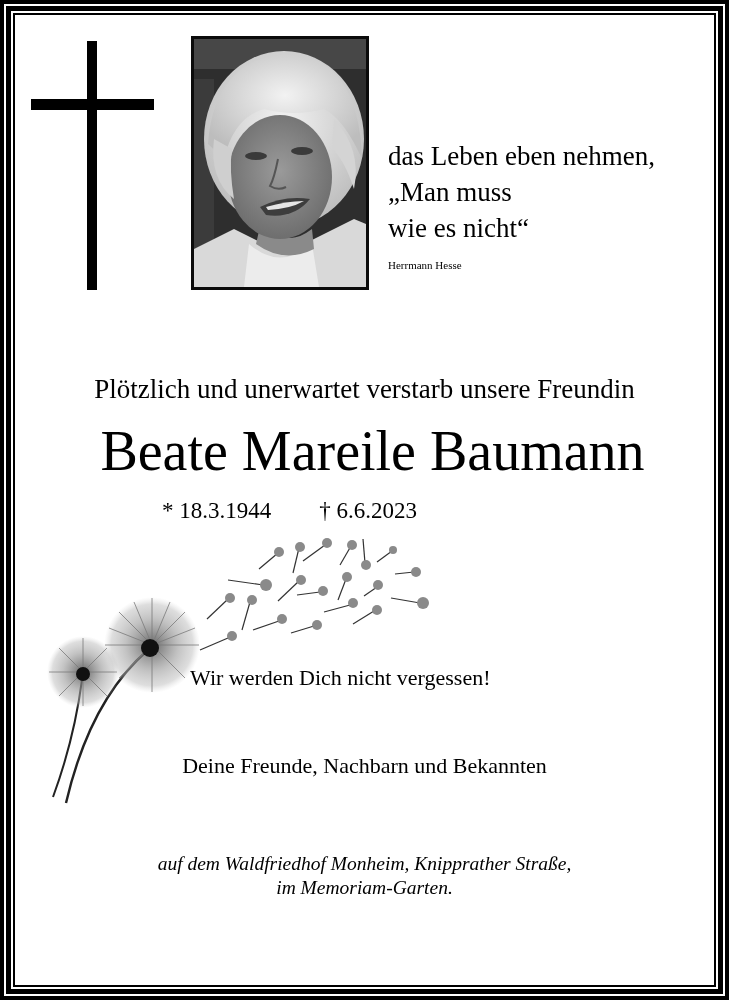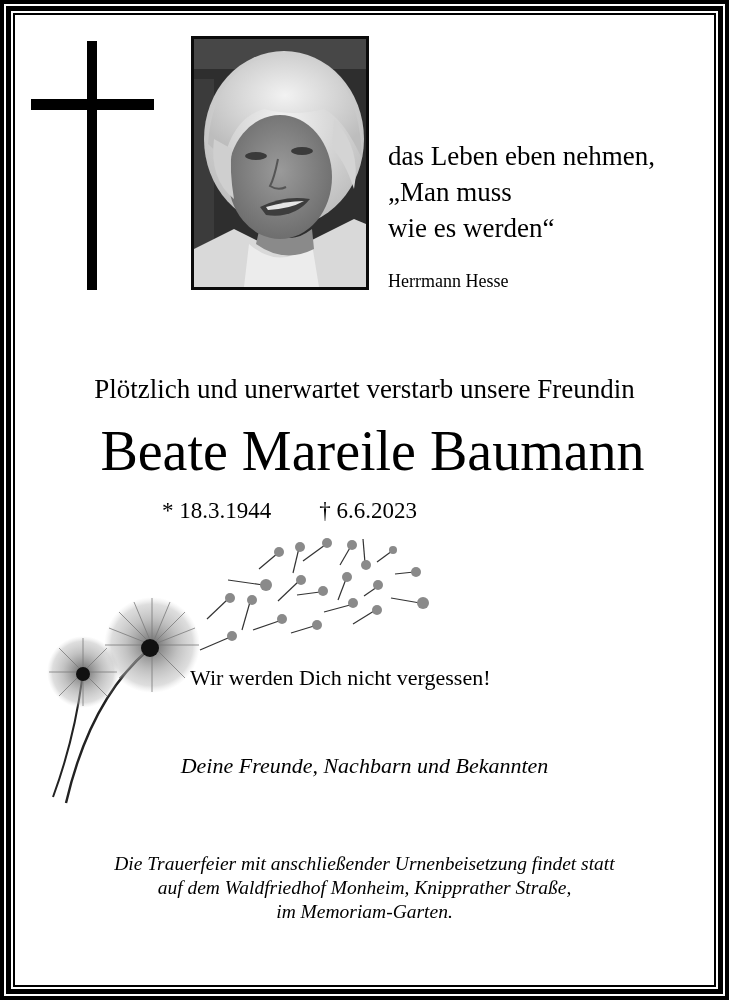--- a/index.html
+++ b/index.html
@@ -17,33 +17,33 @@
                  border: 2px solid #000; background: #fff; }
 
   .cross-v { position: absolute; left: 87px; top: 41px; width: 10px; height: 249px; background: #000; }
   .cross-h { position: absolute; left: 31px; top: 99px; width: 123px; height: 11px; background: #000; }
 
   .photo { position: absolute; left: 191px; top: 36px; width: 178px; height: 254px; box-sizing: border-box;
            border: 3px solid #0b0b0b; background: #3a3a3a; overflow: hidden; }
   .photo svg { display: block; }
 
   .quote { position: absolute; left: 388px; top: 138px; font-size: 27px; line-height: 36px; white-space: pre; }
-  .quote-author { position: absolute; left: 388px; top: 272px; font-size: 18px; line-height: 18px; }
+  .quote-author { position: absolute; left: 388px; top: 256px; font-size: 11px; line-height: 18px; }
 
   .intro { position: absolute; left: 0; width: 729px; top: 374px; text-align: center; font-size: 27px; line-height: 30px; }
   .name { position: absolute; left: 8px; width: 729px; top: 418px; text-align: center; font-size: 56px; line-height: 66px; }
   .dates { position: absolute; left: 0; width: 579px; top: 496px; text-align: center; font-size: 23px; line-height: 30px; }
   .dates span { display: inline-block; }
   .dates .birth { margin-right: 48px; }
 
   .dandelion { position: absolute; left: 40px; top: 530px; }
 
   .farewell { position: absolute; left: 190px; top: 664px; font-size: 22px; line-height: 28px; }
   .signoff { position: absolute; left: 0; width: 729px; top: 752px; padding-left: 0; text-align: center;
-             font-size: 22px; line-height: 28px; font-style: italic; }
+             font-size: 22px; line-height: 28px; }
   .signoff span { position: relative; left: 0; }
 
   .funeral { position: absolute; left: 0; width: 729px; top: 852px; text-align: center; font-size: 19.5px;
              line-height: 24px; font-style: italic; }
   .funeral div { white-space: nowrap; }
 </style>
 </head>
 <body>
 
 <div class="frame-outer"></div>
@@ -89,21 +89,21 @@
     <ellipse cx="62" cy="117" rx="11" ry="4" fill="#3a3a3a"></ellipse>
     <ellipse cx="108" cy="112" rx="11" ry="4" fill="#3a3a3a"></ellipse>
 
     <path d="M84 120 Q80 140 76 147 Q84 152 92 148" stroke="#555" stroke-width="2" fill="none"></path>
 
     <path d="M66 168 Q90 156 116 160 Q100 180 72 176 Z" fill="#3d3d3d"></path>
     <path d="M72 168 Q92 162 110 162 Q96 170 74 171 Z" fill="#e5e5e5"></path>
   </svg>
 </div>
 
-<div class="quote"><div>das Leben eben nehmen,</div><div>„Man muss</div><div>wie es werden“</div></div>
+<div class="quote"><div>das Leben eben nehmen,</div><div>„Man muss</div><div>wie es nicht“</div></div>
 <div class="quote-author">Herrmann Hesse</div>
 
 <div class="intro">Plötzlich und unerwartet verstarb unsere Freundin</div>
 <div class="name">Beate Mareile Baumann</div>
 <div class="dates">
   <span class="birth">* 18.3.1944</span><span class="death">† 6.6.2023</span>
 </div>
 
 <svg class="dandelion" width="400" height="285" viewBox="40 530 400 285">
   <defs>
@@ -189,16 +189,15 @@
       <circle cx="377" cy="610" r="5" stroke="none"></circle>
     <line x1="200" y1="650" x2="228" y2="638"></line>
       <circle cx="232" cy="636" r="5" stroke="none"></circle>
   </g>
 </svg>
 
 <div class="farewell">Wir werden Dich nicht vergessen!</div>
 <div class="signoff"><span>Deine Freunde, Nachbarn und Bekannten</span></div>
 
 <div class="funeral">
-  <div>Die Trauerfeier mit anschließender Urnenbeisetzung findet statt</div>
   <div>auf dem Waldfriedhof Monheim, Knipprather Straße,</div>
   <div>im Memoriam-Garten.</div>
 </div>
 
 </body></html>

